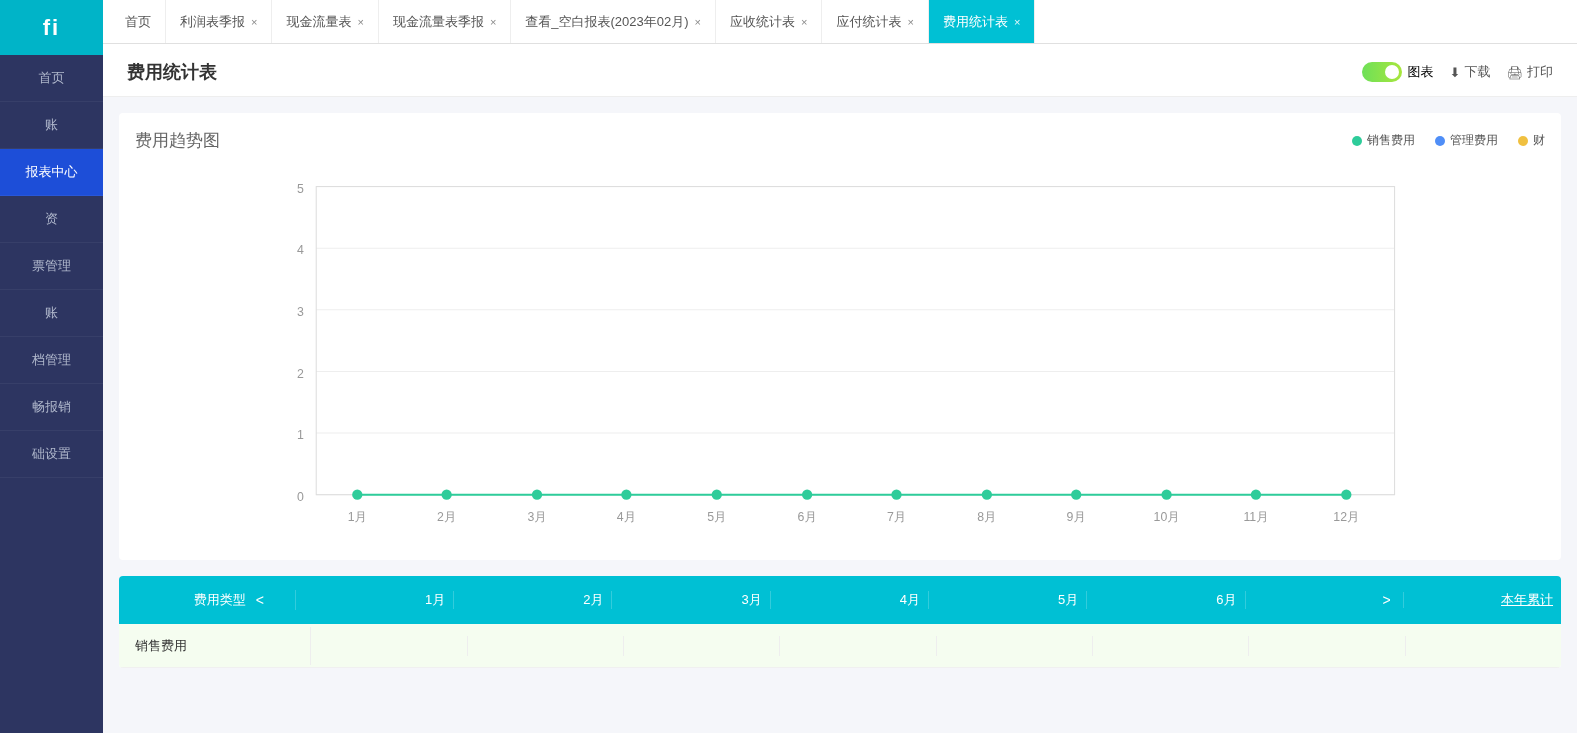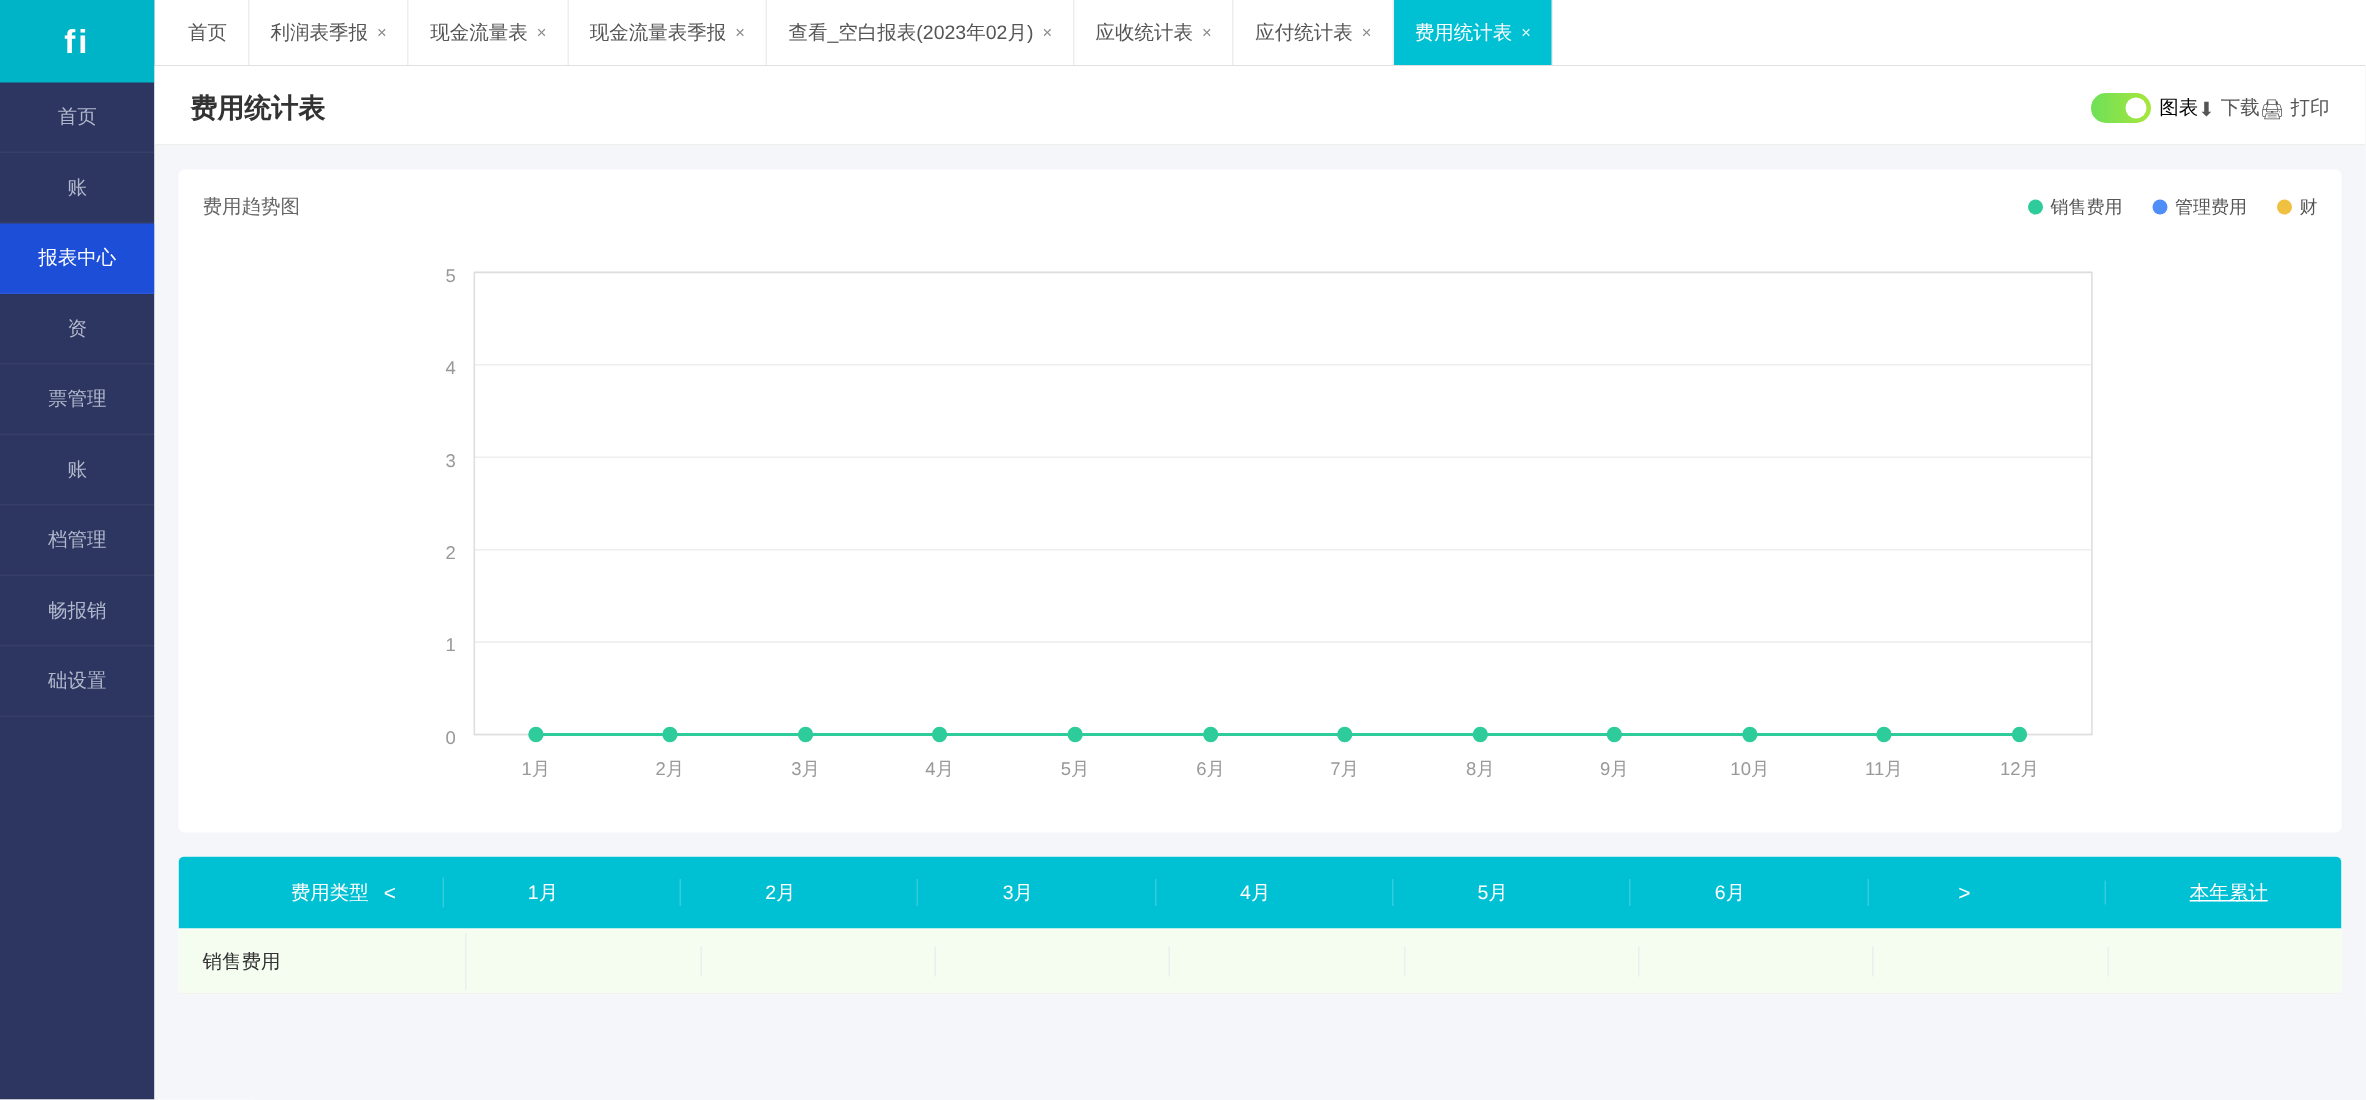--- a/index.html
+++ b/index.html
@@ -98,20 +98,21 @@
       border-bottom: 1px solid #eee;
     }
     .page-title {
       font-size: 18px;
       font-weight: bold;
       color: #333;
     }
     .header-actions {
       display: flex;
       align-items: center;
+      gap: 16px;
       padding-left: 30px;
     }
     .toggle-wrap {
       display: flex;
       align-items: center;
       gap: 6px;
     }
     .toggle {
       width: 40px;
       height: 20px;
@@ -146,21 +147,21 @@
       padding: 16px;
       border-radius: 4px;
     }
     .chart-header {
       display: flex;
       align-items: center;
       justify-content: space-between;
       margin-bottom: 12px;
     }
     .chart-title {
-      font-size: 13px;
+      font-size: 17px;
       color: #666;
       text-align: center;
     }
     .chart-legend {
       display: flex;
       align-items: center;
       gap: 20px;
     }
     .legend-item {
       display: flex;
@@ -191,21 +192,21 @@
     .table-header-row {
       background: #00c0d4;
       display: flex;
       align-items: center;
       height: 48px;
       color: #fff;
       font-size: 13px;
     }
     .th-cell {
       flex: 1;
-      text-align: left;
+      text-align: right;
       padding: 0 8px;
       border-right: 1px solid rgba(255,255,255,0.2);
       margin-left: 48px;
     }
     .th-cell:first-child {
       flex: 1.2;
       display: flex;
       align-items: center;
       justify-content: center;
       gap: 6px;

